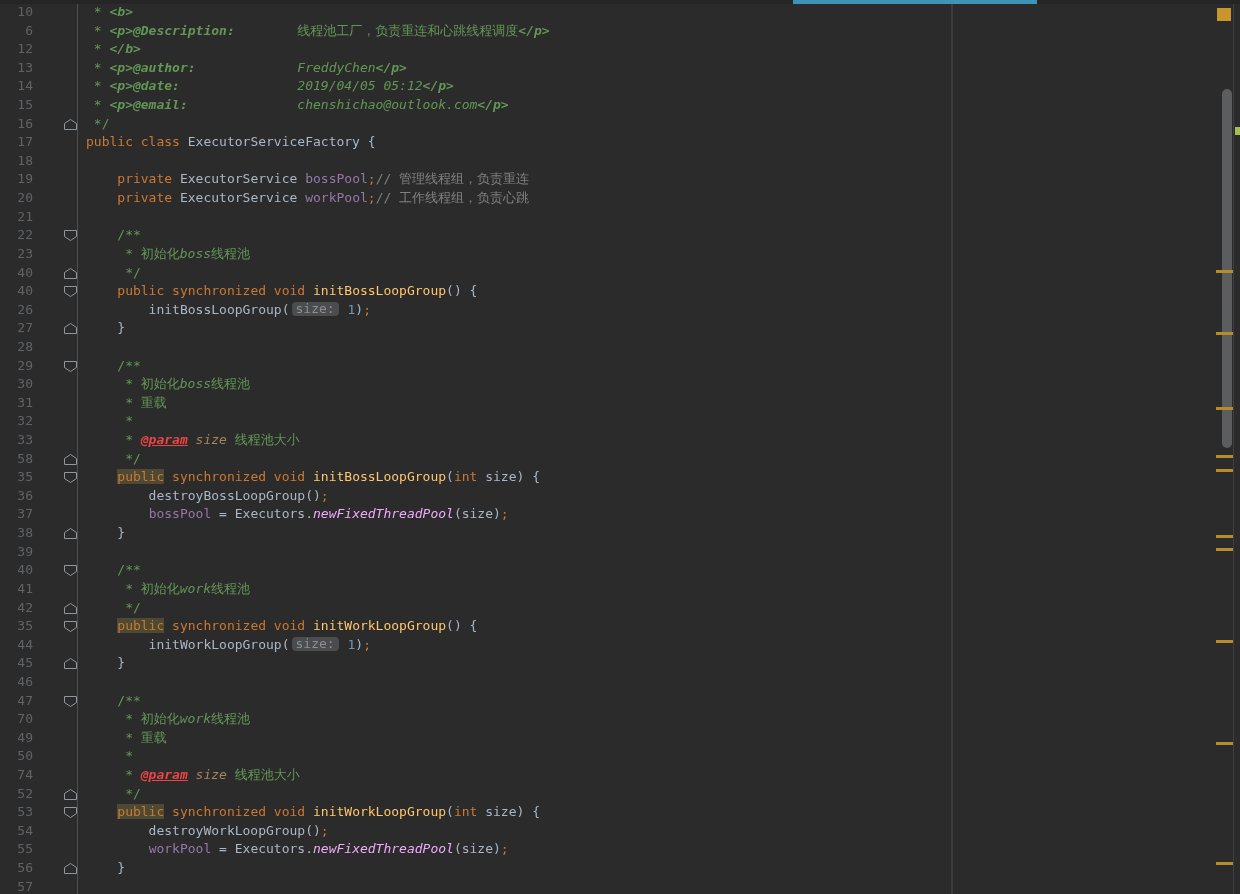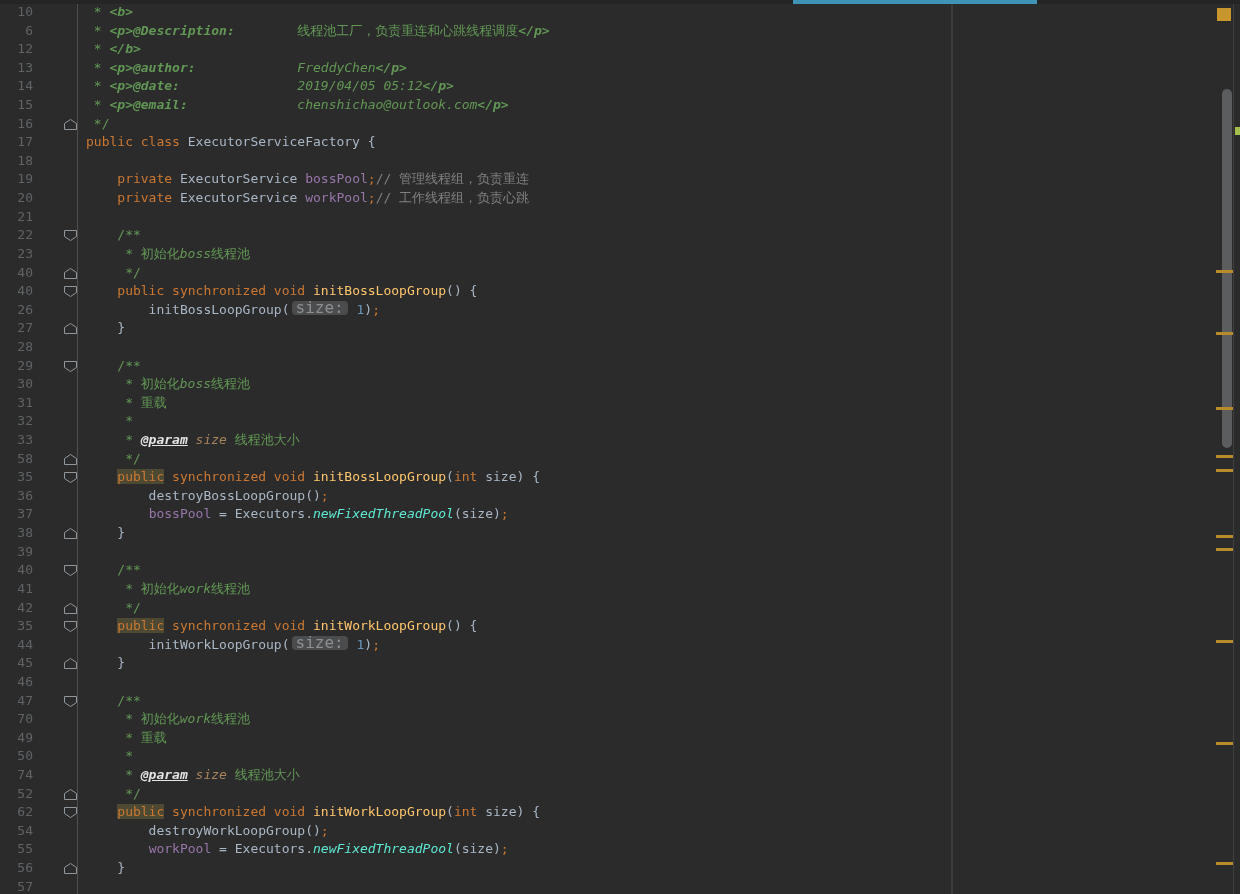--- a/index.html
+++ b/index.html
@@ -20,30 +20,30 @@
   .code{white-space:pre;flex:1;color:#a9b7c6;}
   
   .fold-line{position:absolute;left:77px;top:0;bottom:0;width:1px;background:#4f4f4f;z-index:1;}
   .fold-icon{position:absolute;left:31px;top:4px;width:13px;height:11px;z-index:3;}
   
   .kw{color:#cc7832;}
   .kwhl{color:#cc7832;background:#4d4932;}
   .plain{color:#a9b7c6;}
   .field{color:#9876aa;}
   .mdecl{color:#ffc66d;}
-  .call{color:#5eead4;font-style:italic;}
+  .call{color:#f0abfc;font-style:italic;}
   .num{color:#6897bb;}
   .semi{color:#cc7832;}
   .cmt{color:#808080;}
   .doc{color:#629755;}
   .doci{color:#629755;font-style:italic;}
   .docb{color:#629755;font-style:italic;font-weight:bold;}
-  .doctag{color:#e5e5e5;font-style:italic;font-weight:bold;text-decoration:underline;}
+  .doctag{color:#ef4444;font-style:italic;font-weight:bold;text-decoration:underline;}
   .docparam{color:#a8835c;font-style:italic;}
-  .hint{display:inline-block;background:#4a4c4e;color:#8c9093;font-size:16px;line-height:14px;
+  .hint{display:inline-block;background:#4a4c4e;color:#8c9093;font-size:13px;line-height:14px;
         border-radius:4px;padding:0 4px;margin:0 1px 0 2px;vertical-align:1px;}
   
   .wrap-guide{position:absolute;left:951px;top:4px;bottom:0;width:2px;background:#3c3c3c;z-index:1;}
   .right-border{position:absolute;left:1233px;top:0;bottom:0;width:1px;background:#3f3f3f;z-index:4;}
   .inspection-square{position:absolute;left:1217px;top:8px;width:14px;height:13px;background:#c9962e;z-index:6;}
   .scroll-thumb{position:absolute;left:1222px;width:10px;border-radius:5px;background:#5b5d5f;z-index:5;}
   .stripe-tick{position:absolute;left:1216px;width:17px;height:3px;background:#b98c2b;z-index:6;}
   .green-marker{position:absolute;left:1235px;width:5px;height:8px;background:#a3c04d;z-index:6;}
 </style>
 </head>
@@ -326,21 +326,21 @@
     <div class="row">
       <span class="ln">52</span>
       <span class="foldcol">
         <svg class="fold-icon" viewBox="0 0 13 11">
           <polygon points="0.5,10.5 0.5,4.5 6.5,0.5 12.5,4.5 12.5,10.5" fill="#2b2b2b" stroke="#8f969c" stroke-width="1"></polygon>
         </svg>
       </span>
       <span class="code"><span class="doc">     */</span></span>
     </div>
     <div class="row">
-      <span class="ln">62</span>
+      <span class="ln">53</span>
       <span class="foldcol">
         <svg class="fold-icon" viewBox="0 0 13 11">
           <polygon points="0.5,0.5 12.5,0.5 12.5,6.5 6.5,10.5 0.5,6.5" fill="#2b2b2b" stroke="#8f969c" stroke-width="1"></polygon>
         </svg>
       </span>
       <span class="code"><span class="plain">    </span><span class="kwhl">public</span><span class="plain"> </span><span class="kw">synchronized</span><span class="plain"> </span><span class="kw">void</span><span class="plain"> </span><span class="mdecl">initWorkLoopGroup</span><span class="plain">(</span><span class="kw">int</span><span class="plain"> size) {</span></span>
     </div>
     <div class="row">
       <span class="ln">54</span>
       <span class="foldcol"></span>

